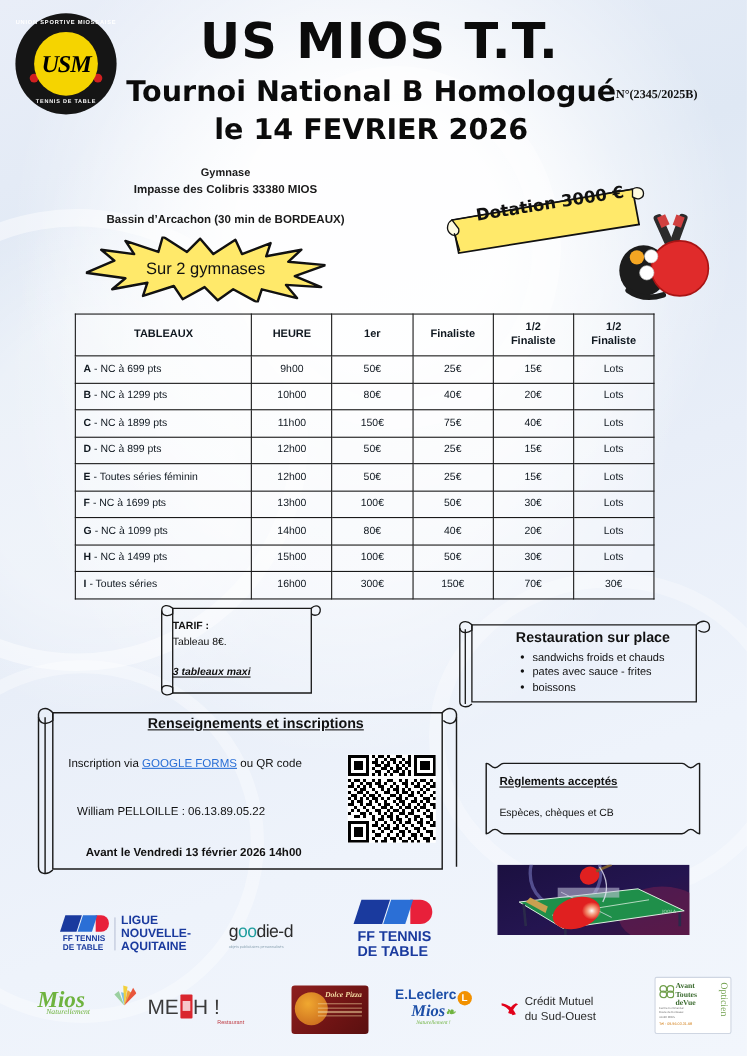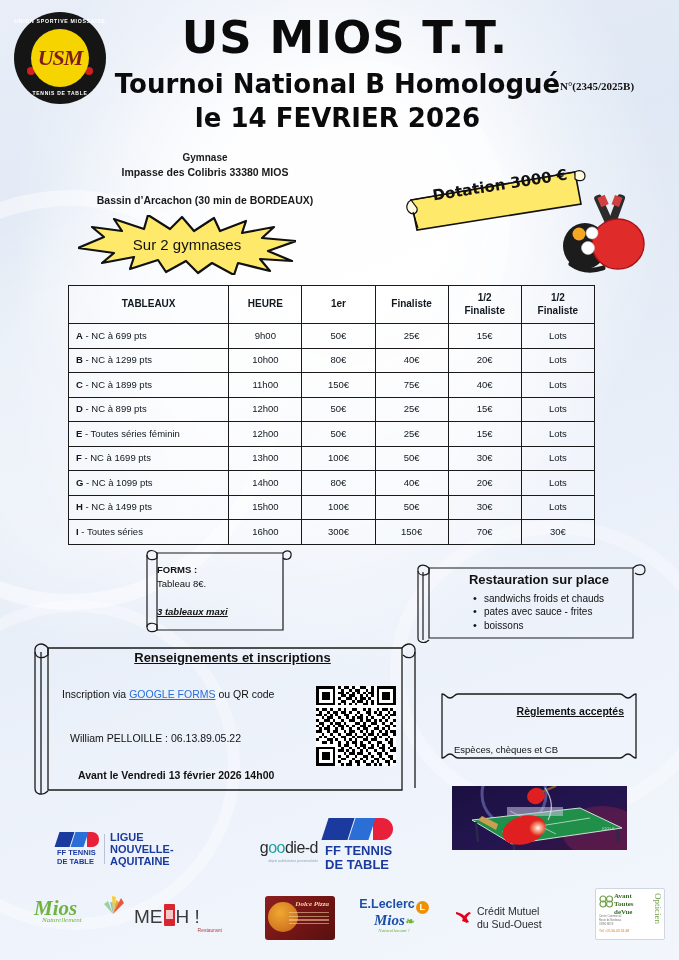--- a/index.html
+++ b/index.html
@@ -37,21 +37,21 @@
   .logo .ring {
     position: absolute; inset: 0; border-radius: 50%;
     background: #151515;
   }
   .logo .inner {
     position: absolute; left: 18%; top: 18%; width: 64%; height: 64%;
     border-radius: 50%; background: #f5d400;
     display: flex; align-items: center; justify-content: center;
   }
   .logo .usm {
-    font: italic 900 22px/1 "Liberation Serif", serif; color: #7f1d1d;
+    font: italic 900 22px/1 "Liberation Serif", serif; color: #000000;
     letter-spacing: -1px;
   }
   .logo .arc-top, .logo .arc-bot {
     position: absolute; left: 0; width: 100%; text-align: center;
     font: 700 5.2px/1 "Liberation Sans", sans-serif; color: #fff;
     letter-spacing: .7px;
   }
   .logo .arc-top { top: 7px; }
   .logo .arc-bot { bottom: 8px; font-size: 5px; }
   .logo .dot { position: absolute; width: 8px; height: 8px; border-radius: 50%; background: #d02020; }
@@ -159,40 +159,40 @@
   .renseign .r2 { font: 400 10.5px/1.5 "Liberation Sans", sans-serif; color: #111; margin-top: 28px; margin-left: 8px; }
   .renseign .r3 { font: 700 10.5px/1.5 "Liberation Sans", sans-serif; color: #111; margin-top: 22px; margin-left: 16px; }
 
   .qr { position: absolute; left: 316px; top: 686px; width: 80px; height: 80px; background: #fff; }
   .qr svg { display: block; width: 100%; height: 100%; }
 
   
   .regl { position: absolute; left: 440px; top: 692px; width: 198px; height: 68px; }
   .regl .content { position: absolute; left: 14px; top: 12px; right: 14px; }
   .regl .h { font: 700 10.5px/1.4 "Liberation Sans", sans-serif; color: #111;
-             text-align: right; text-decoration: underline; }
-  .regl .b { font: 400 9.5px/1.4 "Liberation Sans", sans-serif; color: #111; margin-top: 24px; }
+             text-align: left; text-decoration: underline; }
+  .regl .b { font: 400 9.5px/1.4 "Liberation Sans", sans-serif; color: #111; margin-top: 14px; }
 
   
   .photo { position: absolute; left: 452px; top: 786px; width: 175px; height: 64px; overflow: hidden; }
   .photo svg { display: block; width: 100%; height: 100%; }
 
   
   .sponsor { position: absolute; }
   .ffl { left: 57px; top: 826px; width: 130px; height: 46px; display: flex; align-items: center; gap: 5px; }
   .ffmark { width: 42px; }
   .ffmark .bars { display: flex; height: 15px; align-items: flex-start; }
   .ffmark .b1 { width: 15px; height: 15px; background: #1a3a9e; transform: skewX(-18deg); }
   .ffmark .b2 { width: 13px; height: 15px; background: #2b6fd6; transform: skewX(-18deg); margin-left: 1px;}
   .ffmark .b3 { width: 12px; height: 15px; background: #e8203a; margin-left: 1px; border-radius: 0 7px 7px 0;}
   .ffmark .ftxt { font: 800 7.5px/1.1 "Liberation Sans", sans-serif; color: #1a3a9e; margin-top: 2px; }
   .ffl .divider { width: 1px; height: 30px; background: #b9c2d6; }
   .ffl .ligue { font: 800 11px/1.12 "Liberation Sans", sans-serif; color: #1a3a9e; }
 
-  .goodie { left: 208px; top: 840px; width: 110px; text-align: right; }
+  .goodie { left: 208px; top: 840px; width: 110px; text-align: left; }
   .goodie .g1 { font: 400 16px/1 "Liberation Sans", sans-serif; color: #2b2b2b; letter-spacing: -.5px; }
   .goodie .g1 .teal { color: #1f9e9e; }
   .goodie .g2 { font: 400 3.4px/1.2 "Liberation Sans", sans-serif; color: #8fa6b5; margin-top: 3px; }
 
   .ff2 { left: 325px; top: 818px; width: 84px; }
   .ff2 .bars { display: flex; height: 22px; }
   .ff2 .b1 { width: 26px; height: 22px; background: #1a3a9e; transform: skewX(-18deg); }
   .ff2 .b2 { width: 20px; height: 22px; background: #2b6fd6; transform: skewX(-18deg); margin-left: 1px; }
   .ff2 .b3 { width: 20px; height: 22px; background: #e8203a; margin-left: 1px; border-radius: 0 11px 11px 0; }
   .ff2 .ftxt { font: 800 13px/1.08 "Liberation Sans", sans-serif; color: #1a3a9e; margin-top: 4px; }
@@ -407,21 +407,21 @@
 
   <div class="scrollbox tarif">
     <svg class="frame" viewBox="0 0 148 93" xmlns="http://www.w3.org/2000/svg">
       <path d="M12,8 H138 V85 H12 Z" fill="none" stroke="#1a1a1a" stroke-width="1.2"></path>
       <path d="M12,8 C8,4 2,5 2,10 C2,15 8,16 12,13 Z" fill="none" stroke="#1a1a1a" stroke-width="1.2"></path>
       <path d="M138,8 C142,4 147,6 146,11 C145,15 140,15 138,13" fill="none" stroke="#1a1a1a" stroke-width="1.2"></path>
       <path d="M12,85 C8,88 2,87 2,82 C2,78 8,77 12,80 Z" fill="none" stroke="#1a1a1a" stroke-width="1.2"></path>
       <path d="M2,10 V82" fill="none" stroke="#1a1a1a" stroke-width="1.2"></path>
     </svg>
     <div class="content">
-      <div class="t1">FORMS :</div>
+      <div class="t1">TARIF :</div>
       <div class="t2">Tableau 8€.</div>
       <div class="t3">3 tableaux maxi</div>
     </div>
   </div>
 
   <div class="scrollbox resto">
     <svg class="frame" viewBox="0 0 232 84" xmlns="http://www.w3.org/2000/svg">
       <path d="M14,8 H218 V78 H14 Z" fill="none" stroke="#1a1a1a" stroke-width="1.2"></path>
       <path d="M14,8 C9,3 2,5 3,11 C4,16 10,16 14,13 Z" fill="none" stroke="#1a1a1a" stroke-width="1.2"></path>
       <path d="M218,8 C223,3 230,4 230,10 C230,15 224,16 220,13" fill="none" stroke="#1a1a1a" stroke-width="1.2"></path>

